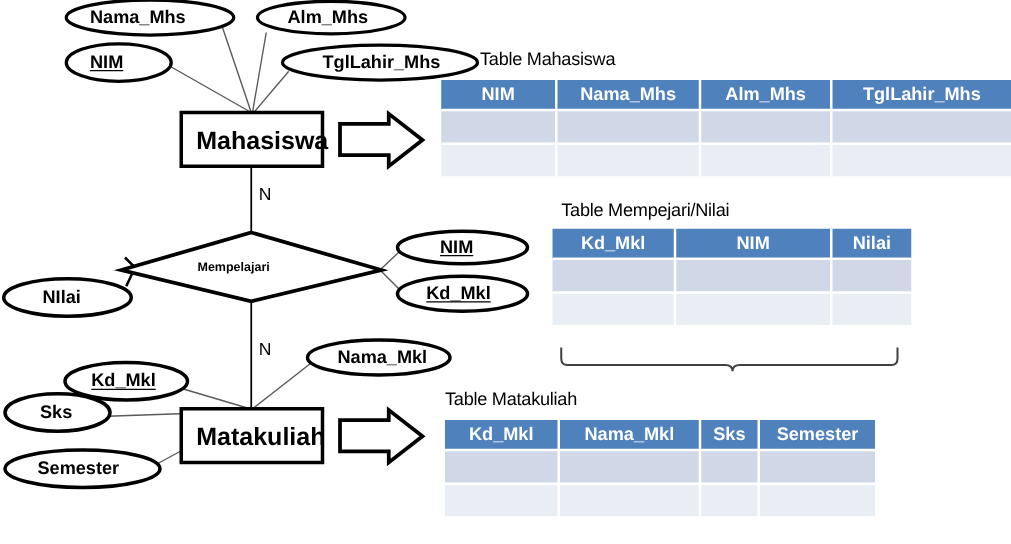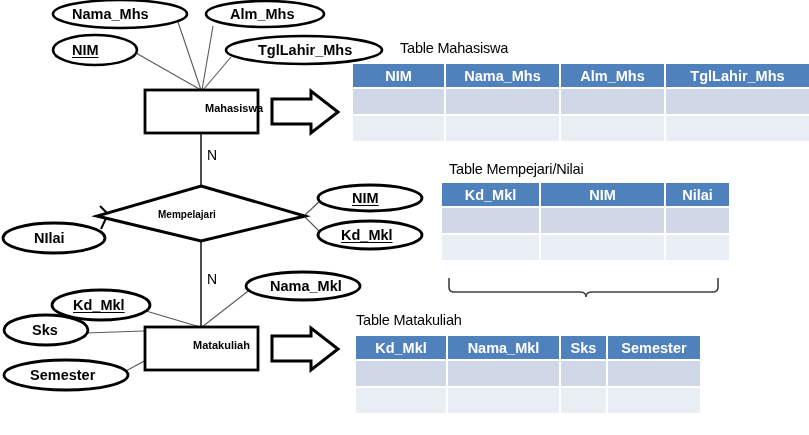--- a/index.html
+++ b/index.html
@@ -14,21 +14,21 @@
   
   .lbl{
     position:absolute;
     white-space:nowrap;
     font-family:"Liberation Sans",sans-serif;
     color:#000;
     line-height:1;
   }
   .ellipse-label{font-size:14.5px;font-weight:600;}
   .ellipse-label.key{text-decoration:underline;text-underline-offset:2px;}
-  .entity-label{font-size:11px;font-weight:600;margin-left:48px;}
+  .entity-label{font-size:20px;font-weight:600;}
   .rel-label{font-size:10px;font-weight:600;}
   .card-label{font-size:14px;font-weight:400;}
   .table-caption{font-size:14.5px;font-weight:400;letter-spacing:-0.2px;}
   .brace-caption{
     font-size:13.5px;font-weight:400;text-align:center;
     line-height:1.25;letter-spacing:-0.2px;
   }
 
   
   .dtable{
@@ -116,37 +116,37 @@
 
     <path d="M449 278 L449 287 Q449 292 454 292 L580 292 Q586 292 586 297 Q586 292 592 292 L713 292 Q718 292 718 287 L718 278" fill="none" stroke="#404040" stroke-width="1.6"></path>
   </svg>
 
   <div class="lbl ellipse-label" style="left:72px;top:7px;">Nama_Mhs</div>
   <div class="lbl ellipse-label key" style="left:72px;top:43px;">NIM</div>
   <div class="lbl ellipse-label" style="left:230px;top:7px;">Alm_Mhs</div>
   <div class="lbl ellipse-label" style="left:258px;top:43px;">TglLahir_Mhs</div>
 
   <div class="lbl entity-label" style="left:157px;top:103px;">Mahasiswa</div>
-  <div class="lbl entity-label" style="left:145px;top:340px;">Matakuliah</div>
+  <div class="lbl entity-label" style="left:157px;top:340px;">Matakuliah</div>
 
   <div class="lbl card-label" style="left:207px;top:148px;">N</div>
   <div class="lbl card-label" style="left:207px;top:272px;">N</div>
 
   <div class="lbl rel-label" style="left:158px;top:210px;">Mempelajari</div>
 
   <div class="lbl ellipse-label" style="left:34px;top:231px;">NIlai</div>
   <div class="lbl ellipse-label key" style="left:352px;top:191px;">NIM</div>
   <div class="lbl ellipse-label key" style="left:341px;top:228px;">Kd_Mkl</div>
 
   <div class="lbl ellipse-label key" style="left:73px;top:298px;">Kd_Mkl</div>
   <div class="lbl ellipse-label" style="left:32px;top:323px;">Sks</div>
   <div class="lbl ellipse-label" style="left:30px;top:368px;">Semester</div>
   <div class="lbl ellipse-label" style="left:270px;top:279px;">Nama_Mkl</div>
 
-  <div class="lbl table-caption" style="left:400px;top:41px;">Table Mahasiswa</div>
+  <div class="lbl table-caption" style="left:384px;top:41px;">Table Mahasiswa</div>
   <div class="lbl table-caption" style="left:356px;top:313px;">Table Matakuliah</div>
   <div class="lbl table-caption" style="left:449px;top:162px;">Table Mempejari/Nilai</div>
 
 
   <table class="dtable" id="tbl-mahasiswa" style="left:353px;top:64px;width:456px;">
     <colgroup>
         <col style="width:92px">
         <col style="width:115px">
         <col style="width:105px">
         <col style="width:144px">

